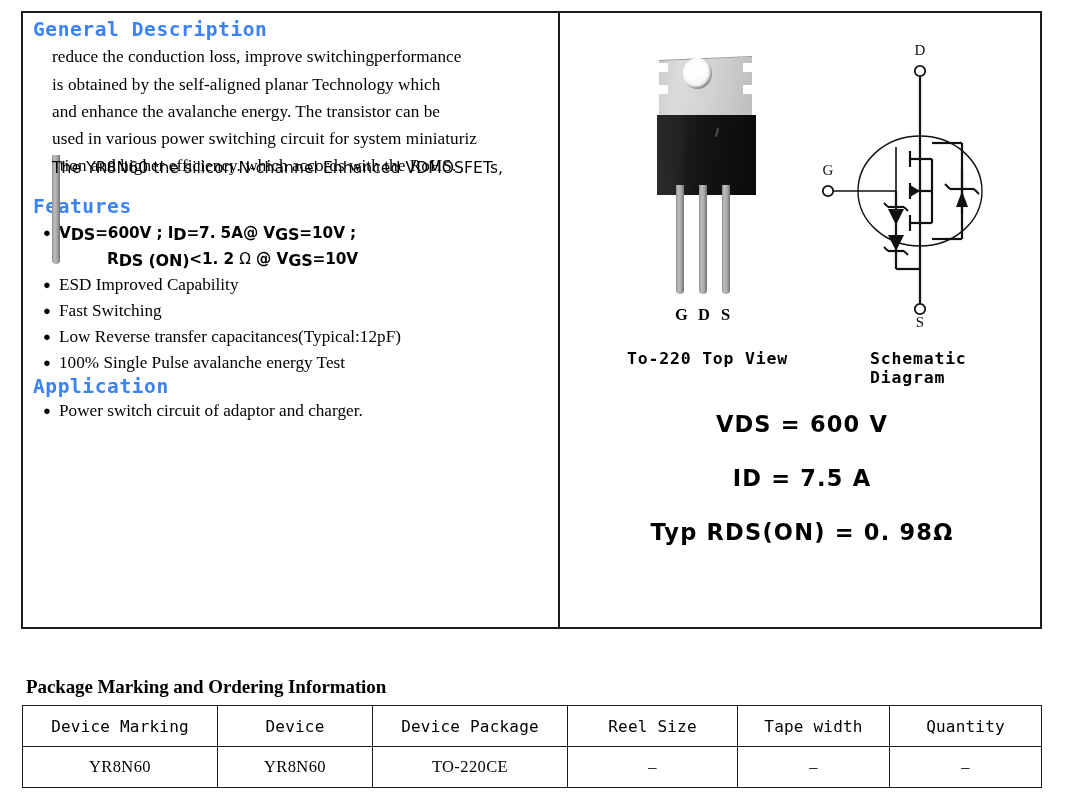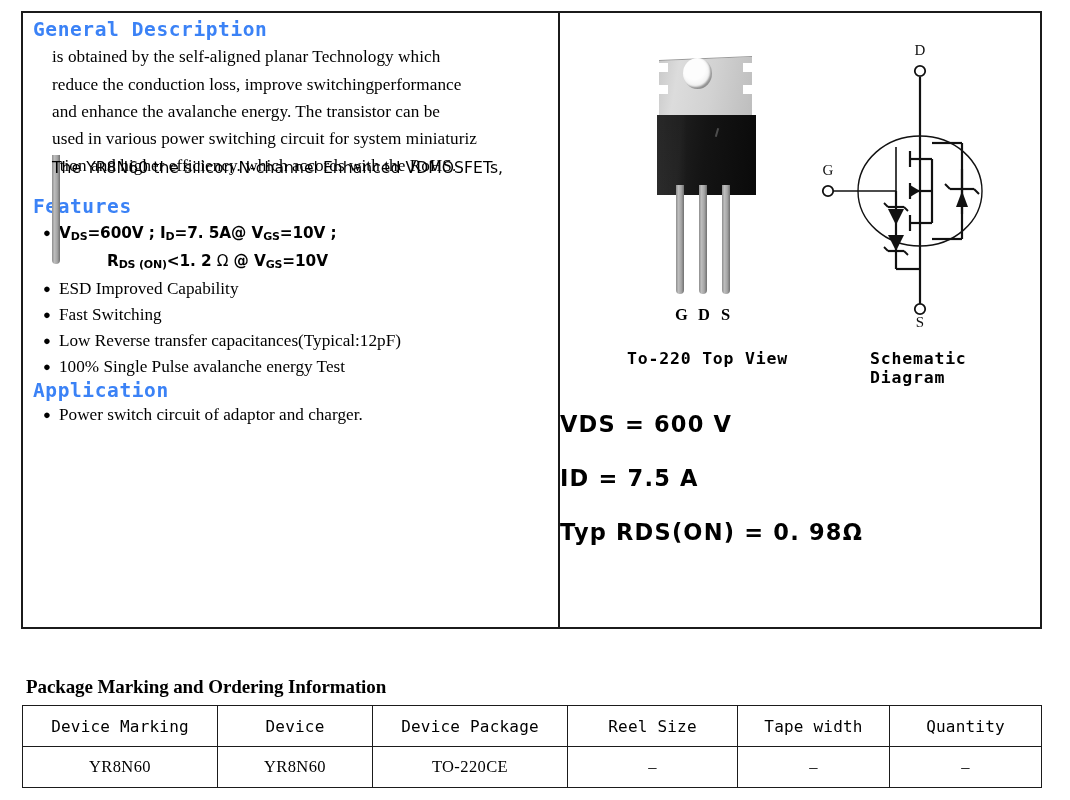--- a/index.html
+++ b/index.html
@@ -85,21 +85,21 @@
     line-height: 26px;
   }
   .feat-mono {
     font-family: "DejaVu Sans", sans-serif;
     font-weight: bold;
     font-size: 15.3px;
     letter-spacing: -0.1px;
     line-height: 26px;
   }
   .feat-mono sub {
-    font-size: 11px;
+    font-size: 16px;
     vertical-align: baseline;
     position: relative;
     top: 2px;
     letter-spacing: -0.2px;
   }
   .feat-indent { padding-left: 48px; }
   .ohm { font-family: "DejaVu Sans", sans-serif; font-weight: normal; }
 
   .sec-app { }
   .app-list { margin-top: 1px; }
@@ -206,20 +206,21 @@
   .cap-b { position: absolute; left: 310px; }
 
   .specs {
     position: absolute;
     left: 0; top: 398px;
     width: 484px;
     font-family: "DejaVu Sans", sans-serif;
     font-weight: bold;
     font-size: 22.5px;
     letter-spacing: 1.2px;
+    text-align: center;
   }
   .spec-line { margin-bottom: 28px; }
   .spec-line:last-child { margin-bottom: 0; }
 
   
   .sec-title {
     position: absolute;
     left: 26px; top: 676px;
     font-family: "Liberation Serif", serif;
     font-weight: bold;
@@ -260,22 +261,22 @@
 
   <div class="panel">
     <div class="panel-divider"></div>
 
     <div class="left-col">
 
       <div class="gothic-head">General Description</div>
 
       <div class="desc-body">
         <div class="desc-line lead">The  YR8N60  the silicon N-channel Enhanced VDMOSFETs,</div>
+        <div class="desc-line">reduce the conduction loss, improve switchingperformance</div>
         <div class="desc-line">is obtained by the self-aligned planar Technology which</div>
-        <div class="desc-line">reduce the conduction loss, improve switchingperformance</div>
         <div class="desc-line">and  enhance the avalanche energy. The transistor can be</div>
         <div class="desc-line">used in various power switching circuit for system miniaturiz</div>
         <div class="desc-line">ation and higher efficiency. which accords with the RoHS.</div>
       </div>
 
       <div class="sec-features">
         <div class="gothic-head">Features</div>
 
         <div class="feat-list">
 

